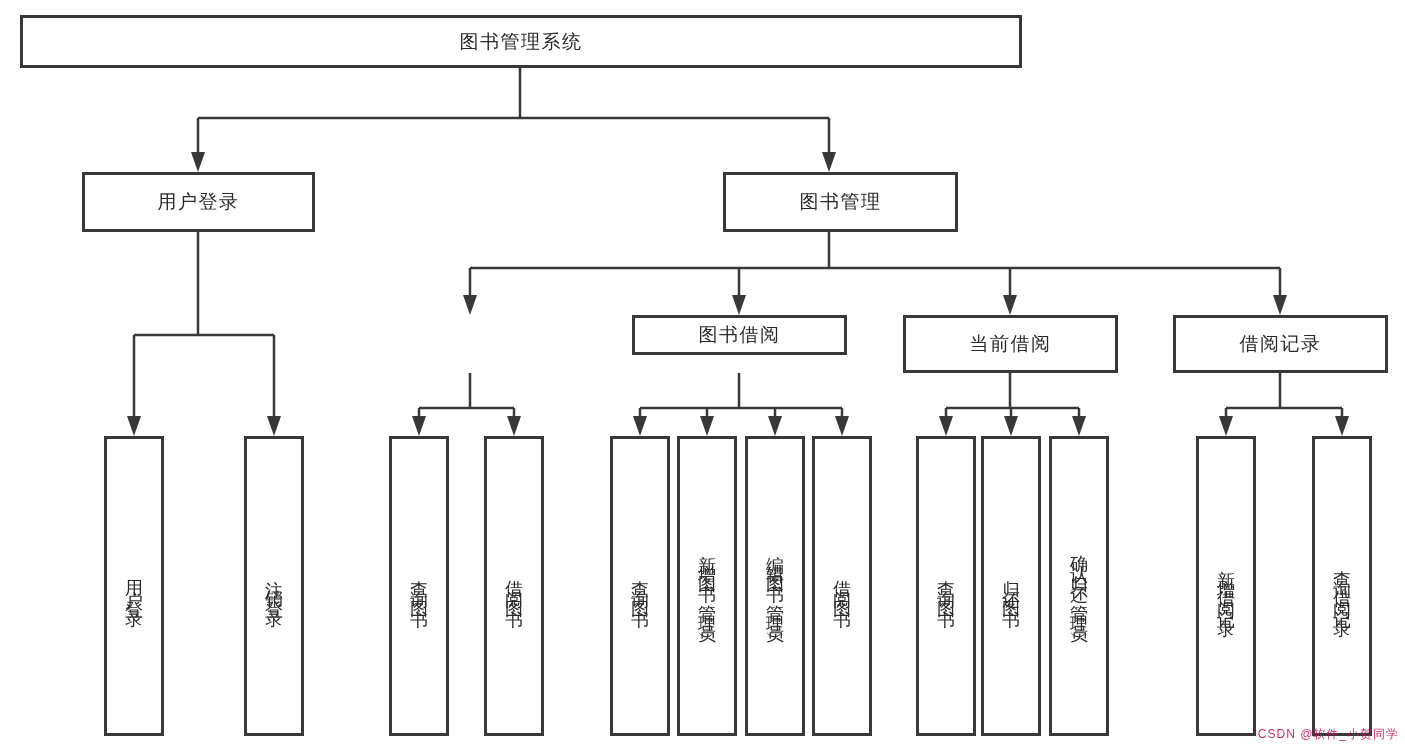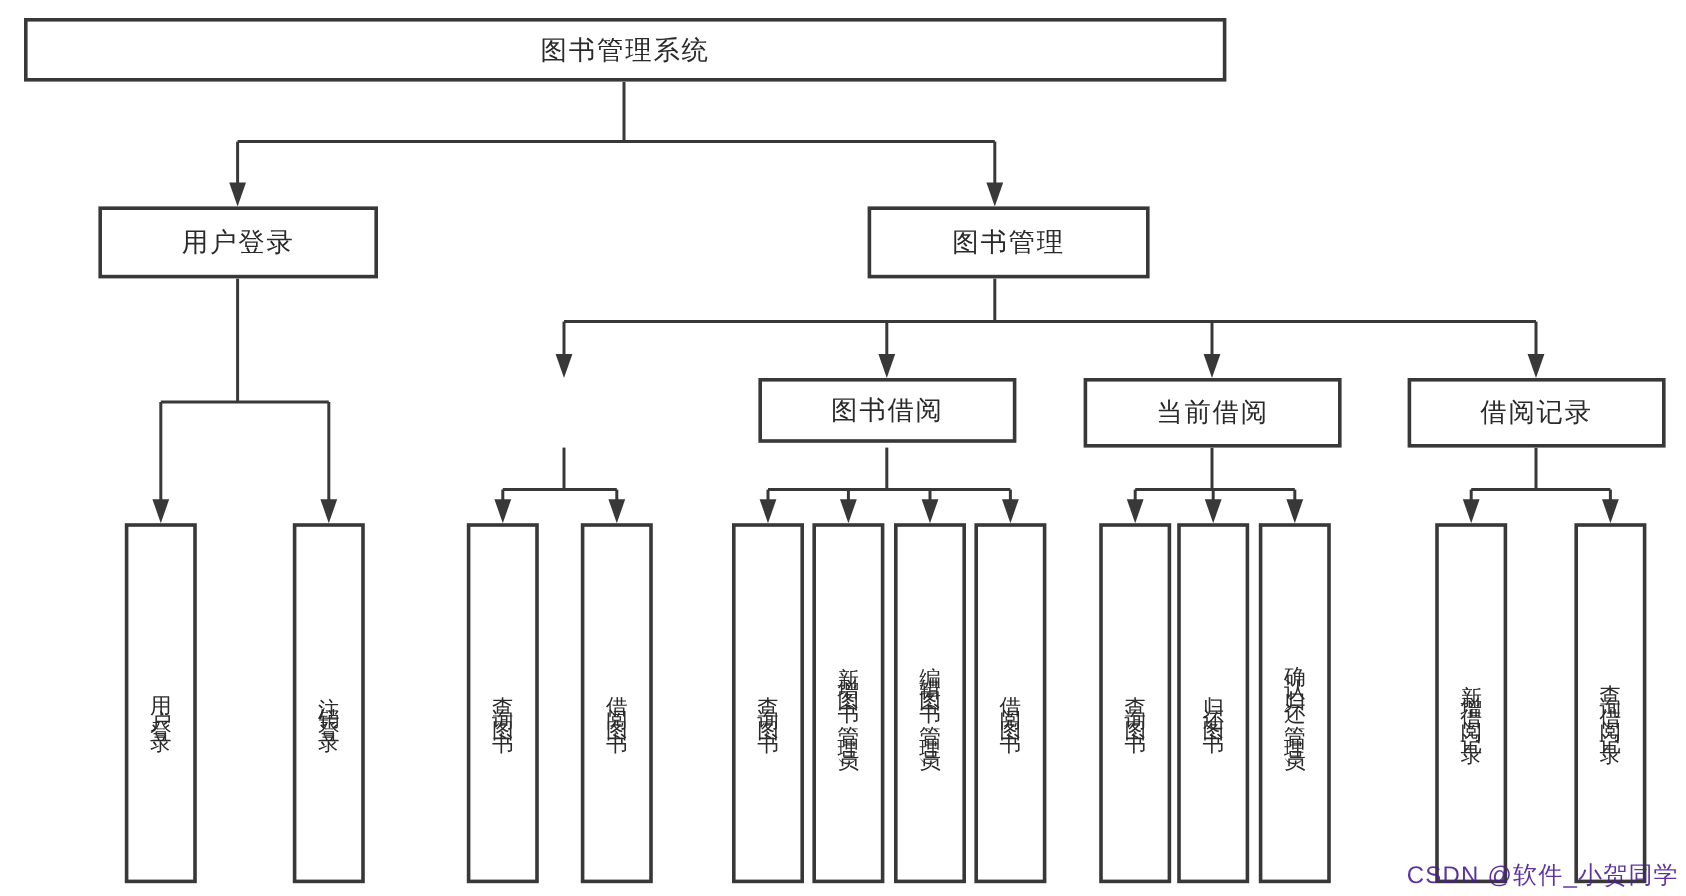--- a/index.html
+++ b/index.html
@@ -11,30 +11,30 @@
     font-family:"Liberation Sans","DejaVu Sans",sans-serif;
   }
   #wires{position:absolute;left:0;top:0;z-index:1;}
   .node{
     position:absolute;box-sizing:border-box;
     background:#ffffff;border:3px solid #383838;
     display:flex;align-items:center;justify-content:center;
     z-index:2;
   }
   .h-label{
-    font-size:22px;color:#2a2a2a;letter-spacing:1.5px;white-space:nowrap;
+    font-size:19px;color:#2a2a2a;letter-spacing:1.5px;white-space:nowrap;
   }
   .v-label{
     writing-mode:vertical-rl;text-orientation:mixed;
     font-size:18px;letter-spacing:10px;color:#2a2a2a;
     line-height:1;white-space:nowrap;
   }
   #watermark{
     position:absolute;right:6px;bottom:4px;z-index:3;
-    font-size:20px;color:#4c1d95;opacity:.9;letter-spacing:1px;
+    font-size:12px;color:#be185d;opacity:.9;letter-spacing:1px;
   }
 </style>
 </head>
 <body>
 
 <div id="canvas">
 
   <svg id="wires" width="1405" height="747" viewBox="0 0 1405 747" stroke="#383838" stroke-width="2.5" fill="none">
     <g>
       <path d="M520 68 V118"></path>
@@ -108,21 +108,21 @@
     <span class="h-label">图书管理系统</span>
   </div>
 
   <div class="node" style="left:82px;top:172px;width:233px;height:60px;">
     <span class="h-label">用户登录</span>
   </div>
   <div class="node" style="left:712px;top:172px;width:235px;height:60px;margin-left:11px;">
     <span class="h-label">图书管理</span>
   </div>
 
-  <div class="node" style="left:632px;top:315px;width:215px;height:54px;justify-content:center;">
+  <div class="node" style="left:632px;top:315px;width:215px;height:40px;justify-content:center;">
     <span class="h-label">图书借阅</span>
   </div>
   <div class="node" style="left:903px;top:315px;width:215px;height:58px;">
     <span class="h-label">当前借阅</span>
   </div>
   <div class="node" style="left:1173px;top:315px;width:215px;height:58px;">
     <span class="h-label">借阅记录</span>
   </div>
 
   <div class="node" style="left:104px;top:436px;width:60px;height:300px;">

